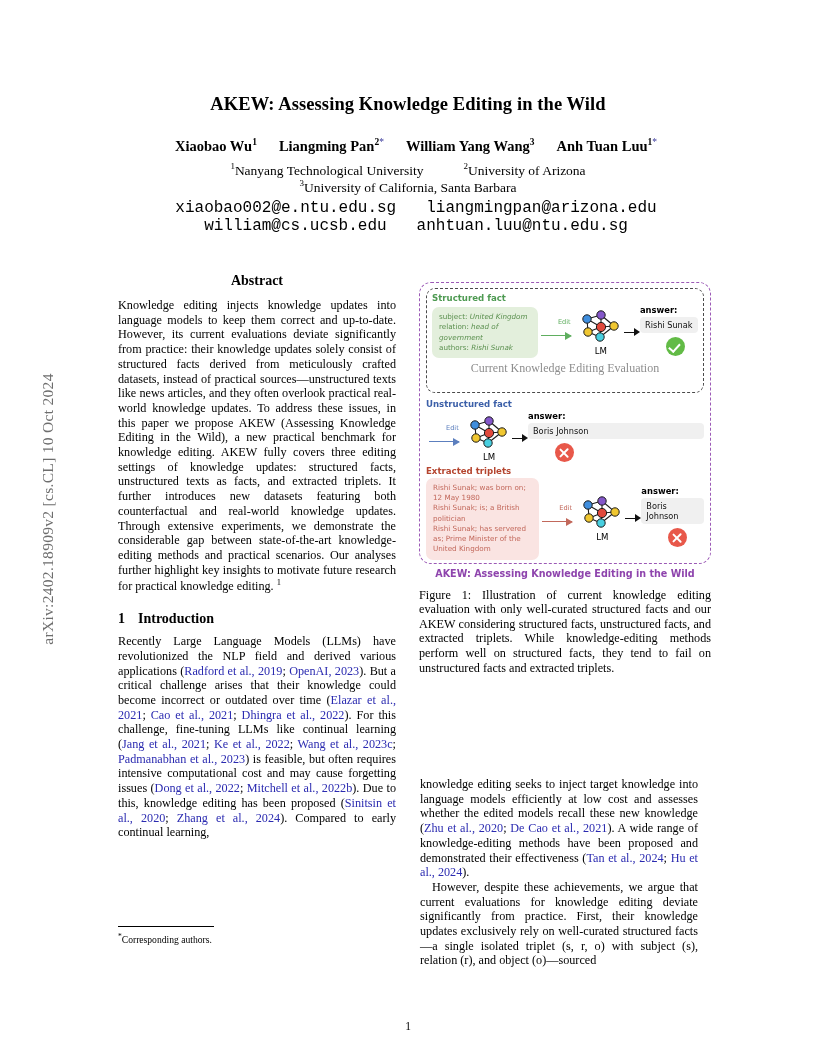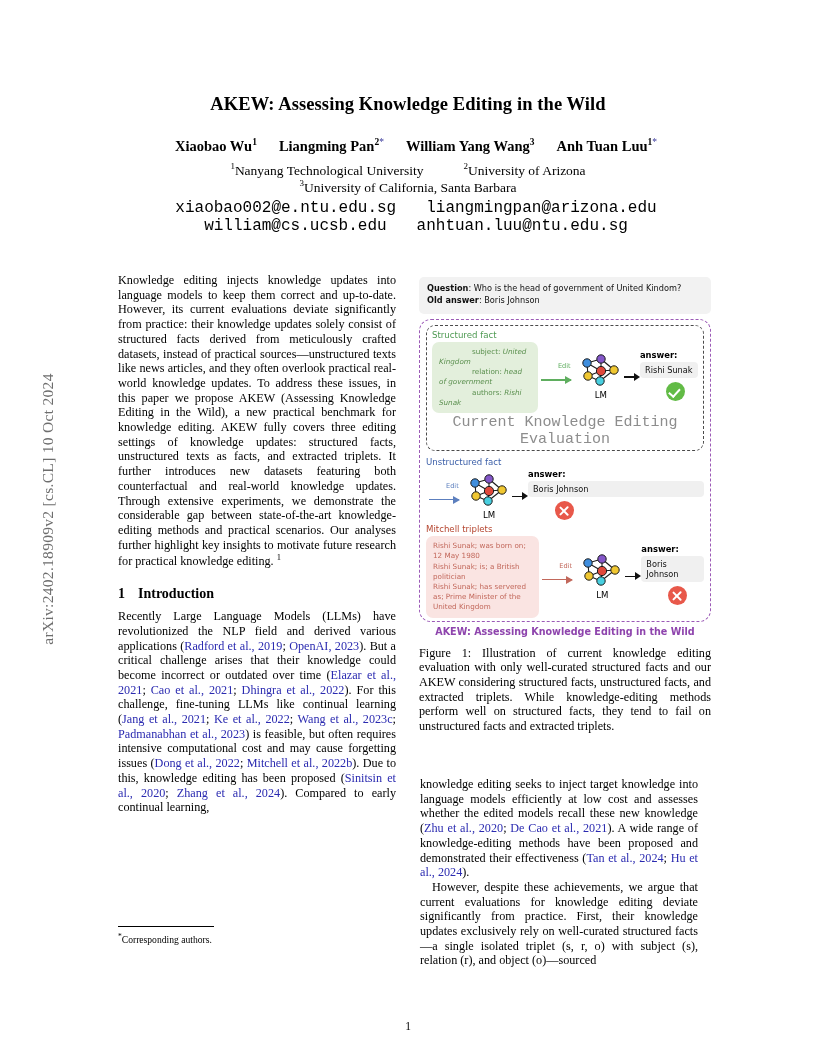--- a/index.html
+++ b/index.html
@@ -177,21 +177,21 @@
   }
 
   .panel-current {
     border: 1.3px dashed #4a4a4a;
     border-radius: 9px;
     padding: 4px 5px 2px 5px;
     position: relative;
   }
   .panel-title {
     font-family: "DejaVu Sans", sans-serif;
-    font-weight: normal;
+    font-weight: bold;
     font-size: 8.6px;
     margin-bottom: 2px;
   }
   .t-green  { color: #4e9a52; }
   .t-blue   { color: #3b5fa8; }
   .t-red    { color: #b5452f; }
 
   .row {
     display: flex;
     align-items: center;
@@ -202,21 +202,21 @@
     padding: 5px 7px;
     font-family: "DejaVu Sans", sans-serif;
     font-size: 7.2px;
     line-height: 1.42;
     width: 128px;
     box-sizing: border-box;
   }
   .fb-green { background: #e3efdc; color: #5a8f4e; }
   .fb-blue  { background: #e2eaf7; color: #5c7fbe; }
   .fb-red   { background: #fae4e2; color: #c2685b; }
-  .fb-green .k { font-style: normal; margin-left: 33px; }
+  .fb-green .k { font-style: normal; }
   .fb-green .v { font-style: italic; }
   .fb-blue u { text-decoration: underline; }
   .fb-blue b { font-weight: bold; text-decoration: underline; }
 
   .edit-arrow {
     width: 40px;
     position: relative;
     height: 34px;
     flex: 0 0 40px;
   }
@@ -325,25 +325,25 @@
     left: 8.2px; top: 3.5px;
     width: 2.4px; height: 12px;
     background: #fff;
     border-radius: 1px;
   }
   .badge-no::before { transform: rotate(45deg); }
   .badge-no::after  { transform: rotate(-45deg); }
 
   .current-caption {
     text-align: center;
-    font-family: Liberation Mono, monospace;
-    font-size: 15px;
+    font-family: Liberation Serif, serif;
+    font-size: 12px;
     color: #8d8d8d;
     margin-top: 1px;
-    margin-bottom: 0;
+    margin-bottom: 14px;
   }
 
   .extract-wrap {
     position: relative;
     height: 20px;
     margin-top: 1px;
   }
   .extract-shaft {
     position: absolute;
     left: 58px; top: 0;
@@ -409,32 +409,29 @@
   </div>
 
   <div class="emails emails1">
     <span>xiaobao002@e.ntu.edu.sg</span><span class="gap"></span><span>liangmingpan@arizona.edu</span>
   </div>
   <div class="emails emails2">
     <span>william@cs.ucsb.edu</span><span class="gap"></span><span>anhtuan.luu@ntu.edu.sg</span>
   </div>
 
   <div class="col-left">
+    <div class="abstract-head">Abstract</div>
     <p class="body"><span>Knowledge editing injects knowledge updates into language models to keep them correct and up-to-date. However, its current evaluations deviate significantly from practice: their knowledge updates solely consist of structured facts derived from meticulously crafted datasets, instead of practical sources—unstructured texts like news articles, and they often overlook practical real-world knowledge updates. To address these issues, in this paper we propose AKEW (Assessing Knowledge Editing in the Wild), a new practical benchmark for knowledge editing. AKEW fully covers three editing settings of knowledge updates: structured facts, unstructured texts as facts, and extracted triplets. It further introduces new datasets featuring both counterfactual and real-world knowledge updates. Through extensive experiments, we demonstrate the considerable gap between state-of-the-art knowledge-editing methods and practical scenarios. Our analyses further highlight key insights to motivate future research for practical knowledge editing.</span> <span class="sup-ref">1</span></p>
 
     <h2 class="section"><span class="num">1</span><span>Introduction</span></h2>
     <p class="body"><span>Recently Large Language Models (LLMs) have revolutionized the NLP field and derived various applications (</span><span class="cite">Radford et al., 2019</span><span>; </span><span class="cite">OpenAI, 2023</span><span>). But a critical challenge arises that their knowledge could become incorrect or outdated over time (</span><span class="cite">Elazar et al., 2021</span><span>; </span><span class="cite">Cao et al., 2021</span><span>; </span><span class="cite">Dhingra et al., 2022</span><span>). For this challenge, fine-tuning LLMs like continual learning (</span><span class="cite">Jang et al., 2021</span><span>; </span><span class="cite">Ke et al., 2022</span><span>; </span><span class="cite">Wang et al., 2023c</span><span>; </span><span class="cite">Padmanabhan et al., 2023</span><span>) is feasible, but often requires intensive computational cost and may cause forgetting issues (</span><span class="cite">Dong et al., 2022</span><span>; </span><span class="cite">Mitchell et al., 2022b</span><span>). Due to this, knowledge editing has been proposed (</span><span class="cite">Sinitsin et al., 2020</span><span>; </span><span class="cite">Zhang et al., 2024</span><span>). Compared to early continual learning,</span></p>
   </div>
 
   <div class="figure">
 
-    <div class="fig-qbox">
-      <div><b>Question</b><span>: Who is the head of government of United Kindom?</span></div>
-      <div><b>Old answer</b><span>: Boris Johnson</span></div>
-    </div>
 
     <div class="akew-outer">
 
       <div class="panel-current">
         <div class="panel-title t-green">Structured fact</div>
         <div class="row">
           <div class="factbox fb-green">
             <div><span class="k">subject: </span><span class="v">United Kingdom</span></div>
             <div><span class="k">relation: </span><span class="v">head of government</span></div>
             <div><span class="k">authors: </span><span class="v">Rishi Sunak</span></div>
@@ -517,21 +514,21 @@
         <div class="ans-block">
           <div class="ans-label">answer:</div>
           <div class="ans-value">Boris Johnson</div>
           <div class="verdict">
             <span class="badge badge-no"></span>
           </div>
         </div>
       </div>
 
 
-      <div class="panel-title t-red">Mitchell triplets</div>
+      <div class="panel-title t-red">Extracted triplets</div>
       <div class="row">
         <div class="factbox fb-red">
           <div>Rishi Sunak; was born on; 12 May 1980</div>
           <div>Rishi Sunak; is; a British politician</div>
           <div>Rishi Sunak; has servered as; Prime Minister of the United Kingdom</div>
         </div>
         <div class="edit-arrow">
           <div class="edit-label el-red">Edit</div>
           <div class="arrow-line al-red"></div>
         </div>

